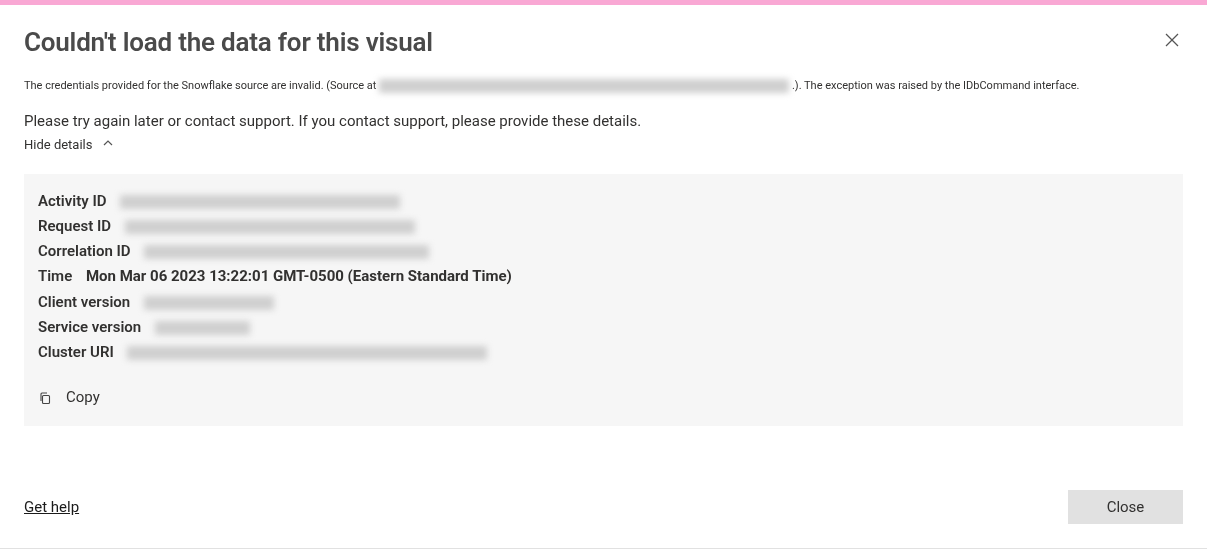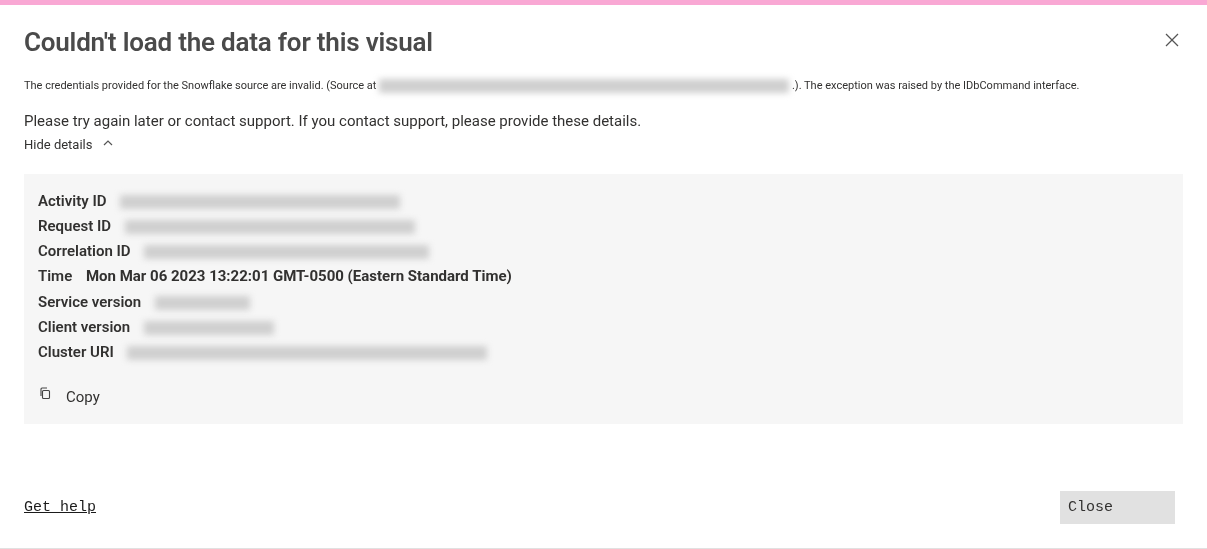--- a/index.html
+++ b/index.html
@@ -79,56 +79,55 @@
     padding: 16px 14px 14px 14px;
     font-size: 15px;
     line-height: 1.55;
     color: #323130;
   }
   .detail-row { display: block; margin-bottom: 2px; }
   .detail-label { font-weight: 600; margin-right: 10px; }
   .detail-value { font-weight: 700; }
   .copy-row {
     display: inline-flex;
-    align-items: flex-start;
+    align-items: center;
     gap: 14px;
     margin-top: 20px;
     cursor: pointer;
     color: #323130;
   }
   .copy-icon {
     width: 14px;
     height: 14px;
     display: inline-flex;
   }
   .copy-label { font-size: 15px; }
   .footer {
     position: absolute;
     left: 24px;
-    right: 32px;
+    right: 24px;
     bottom: 24px;
     display: flex;
     align-items: center;
     justify-content: space-between;
-    font-family: Liberation Mono, monospace;
   }
   .help-link {
     font-size: 15px;
     color: #1b1b1b;
     text-decoration: underline;
     cursor: pointer;
   }
   .close-btn {
     background: #e1e1e1;
     border: none;
     color: #323130;
     font-size: 15px;
     padding: 8px 8px;
     width: 115px;
-    text-align: left;
+    text-align: center;
     cursor: pointer;
     font-family: inherit;
   }
 </style>
 </head>
 <body>
 
 <div class="dialog">
 
   <h1 class="title">Couldn't load the data for this visual</h1>
@@ -173,27 +172,27 @@
       <span class="detail-label">Correlation ID</span>
       <span class="redact" style="width:285px;"></span>
     </div>
 
     <div class="detail-row">
       <span class="detail-label">Time</span>
       <span class="detail-value">Mon Mar 06 2023 13:22:01 GMT-0500 (Eastern Standard Time)</span>
     </div>
 
     <div class="detail-row">
+      <span class="detail-label">Client version</span>
+      <span class="redact" style="width:130px;"></span>
+    </div>
+
+    <div class="detail-row">
       <span class="detail-label">Service version</span>
       <span class="redact" style="width:95px;"></span>
-    </div>
-
-    <div class="detail-row">
-      <span class="detail-label">Client version</span>
-      <span class="redact" style="width:130px;"></span>
     </div>
 
     <div class="detail-row">
       <span class="detail-label">Cluster URI</span>
       <span class="redact" style="width:360px;"></span>
     </div>
 
     <div class="copy-row">
       <span class="copy-icon">
         <svg viewBox="0 0 14 14" stroke="#444" stroke-width="1.1" fill="none">

